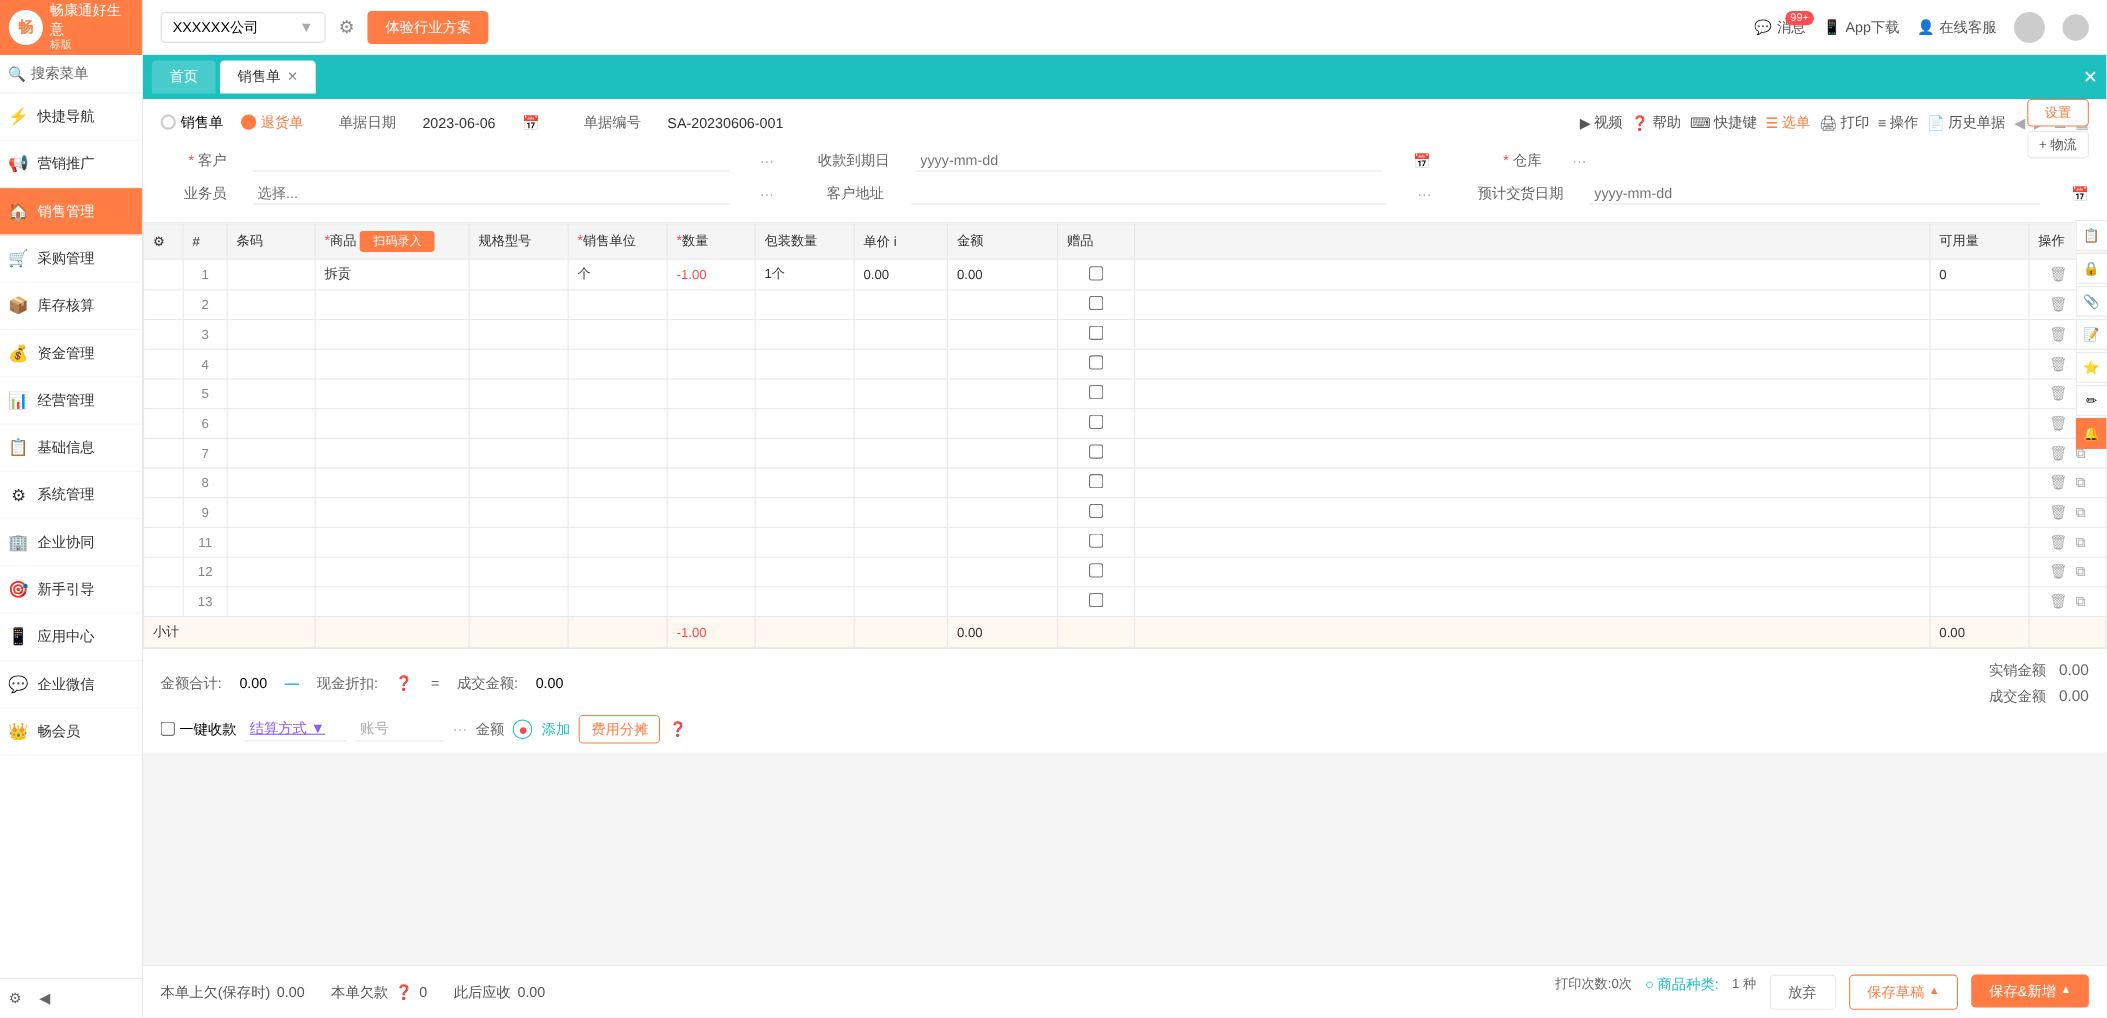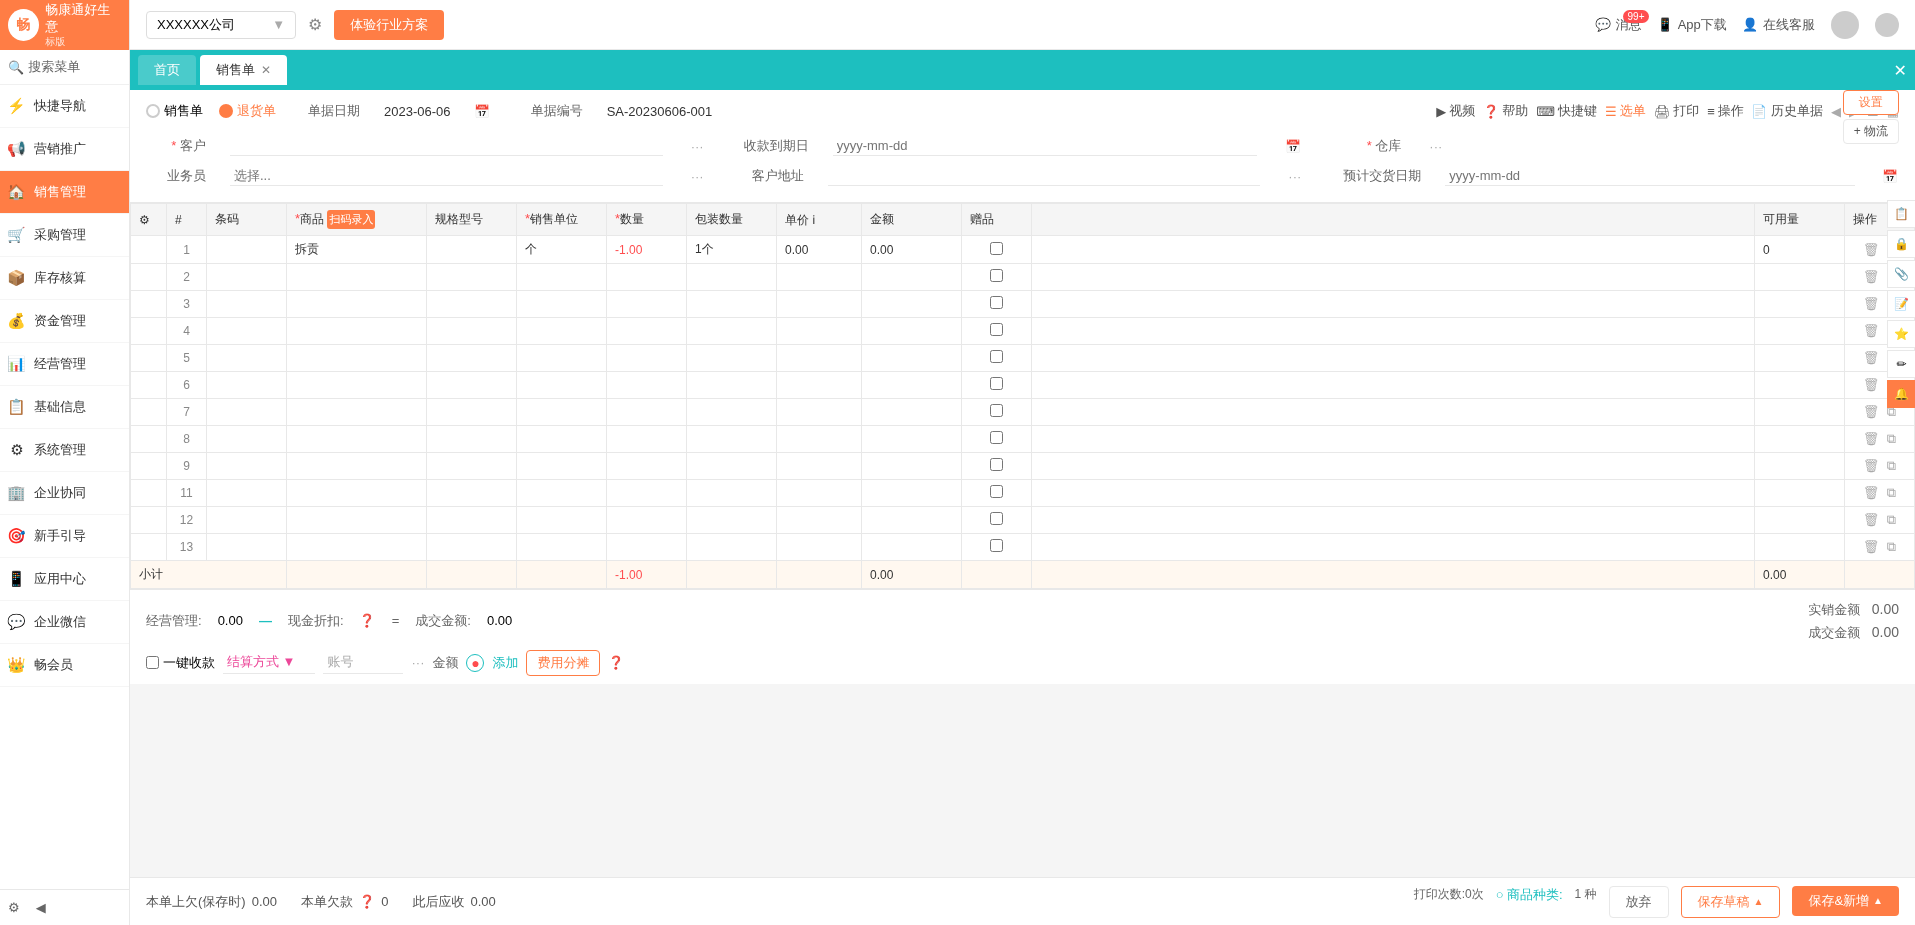--- a/index.html
+++ b/index.html
@@ -59,21 +59,21 @@
     .field-dots { color: #aaa; cursor: pointer; margin-left: 4px; }
     .field-cal { color: #aaa; cursor: pointer; margin-left: 4px; }
 
     
     .table-container { background: #fff; margin: 0; }
     .table-wrapper { overflow-x: auto; }
     table { width: 100%; border-collapse: collapse; table-layout: fixed; }
     th { background: #f5f5f5; border: 1px solid #e8e8e8; padding: 6px 8px; text-align: left; color: #333; font-weight: 500; white-space: nowrap; font-size: 12px; }
     td { border: 1px solid #e8e8e8; padding: 5px 8px; color: #333; font-size: 12px; }
     .th-required { color: #ff4d4f; }
-    .scan-btn { background: #ff7d45; color: #fff; border: none; border-radius: 3px; padding: 2px 2px; font-size: 11px; cursor: pointer; }
+    .scan-btn { background: #ff7d45; color: #fff; border: none; border-radius: 3px; padding: 2px 12px; font-size: 11px; cursor: pointer; }
     .subtotal-row td { background: #fff8f0; font-weight: 500; }
     input[type=checkbox] { width: 13px; height: 13px; }
 
     
     .footer-form { background: #fff; padding: 8px 16px; border-top: 1px solid #e8e8e8; }
     .footer-row { display: flex; align-items: center; gap: 16px; }
     .amount-label { color: #666; }
     .amount-dash { color: #1dbfbf; font-weight: bold; }
     .amount-equals { color: #666; }
     .payment-row { display: flex; align-items: center; gap: 8px; margin-top: 6px; }
@@ -594,21 +594,21 @@
               <td>0.00</td>
               <td></td>
             </tr>
           </tfoot>
         </table>
       </div>
     </div>
 
     <div class="footer-form">
       <div class="footer-row">
-        <span class="amount-label">经营管理:</span>
+        <span class="amount-label">金额合计:</span>
         <span>0.00</span>
         <span class="amount-dash">—</span>
         <span class="amount-label">现金折扣:</span>
         <span style="color:#aaa;cursor:pointer;">❓</span>
         <span class="amount-equals">=</span>
         <span class="amount-label">成交金额:</span>
         <span>0.00</span>
 
         <div style="margin-left:auto; text-align:right; font-size:12px; color:#666; line-height:1.6;">
           <div>
@@ -619,21 +619,21 @@
             <span>成交金额</span>
             <span style="margin-left:8px;font-size:14px;">0.00</span>
           </div>
         </div>
       </div>
       <div class="payment-row">
         <div class="pay-checkbox">
           <input type="checkbox" style="">
           <span>一键收款</span>
         </div>
-        <span style="border-bottom:1px solid #e8e8e8;padding:2px 20px 2px 4px;cursor:pointer;min-width:80px;color:#ec4899;">结算方式 ▼</span>
+        <span style="border-bottom:1px solid #e8e8e8;padding:2px 20px 2px 4px;cursor:pointer;min-width:80px;color:#8b5cf6;text-decoration:underline;">结算方式 ▼</span>
         <span style="border-bottom:1px solid #e8e8e8;padding:2px 4px;min-width:80px;color:#aaa;">账号</span>
         <span style="color:#aaa;cursor:pointer;">···</span>
         <span style="color:#666;">金额</span>
         <div class="add-btn">
           <span style="color:#ff4d4f;font-size:14px;font-weight:bold;">●</span>
         </div>
         <span style="color:#1dbfbf;cursor:pointer;">添加</span>
         <button class="expense-btn">费用分摊</button>
         <span style="color:#aaa;cursor:pointer;">❓</span>
       </div>

